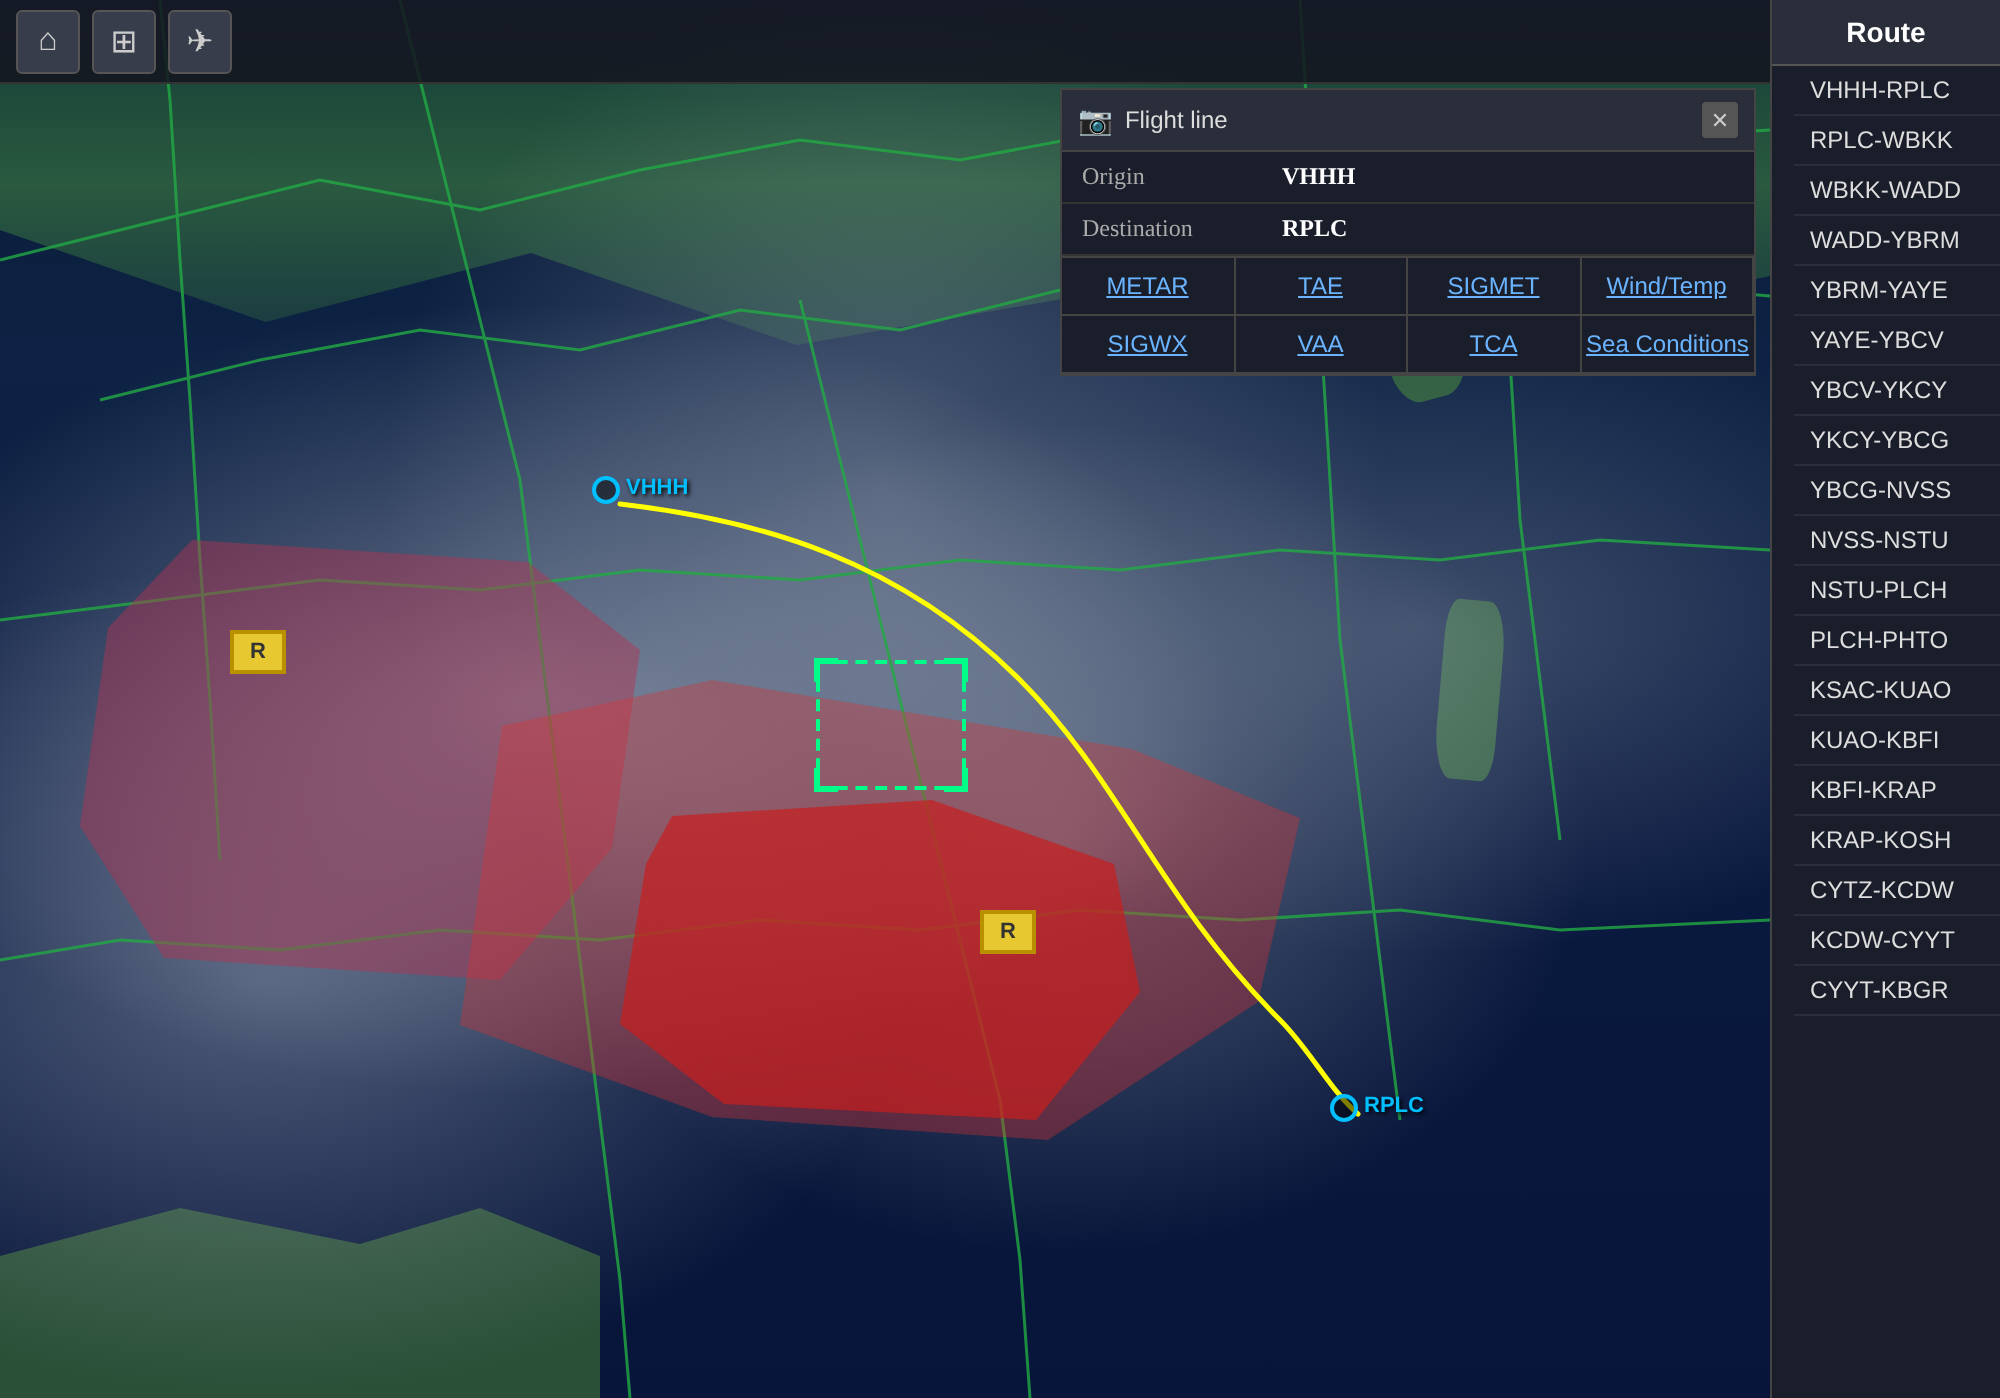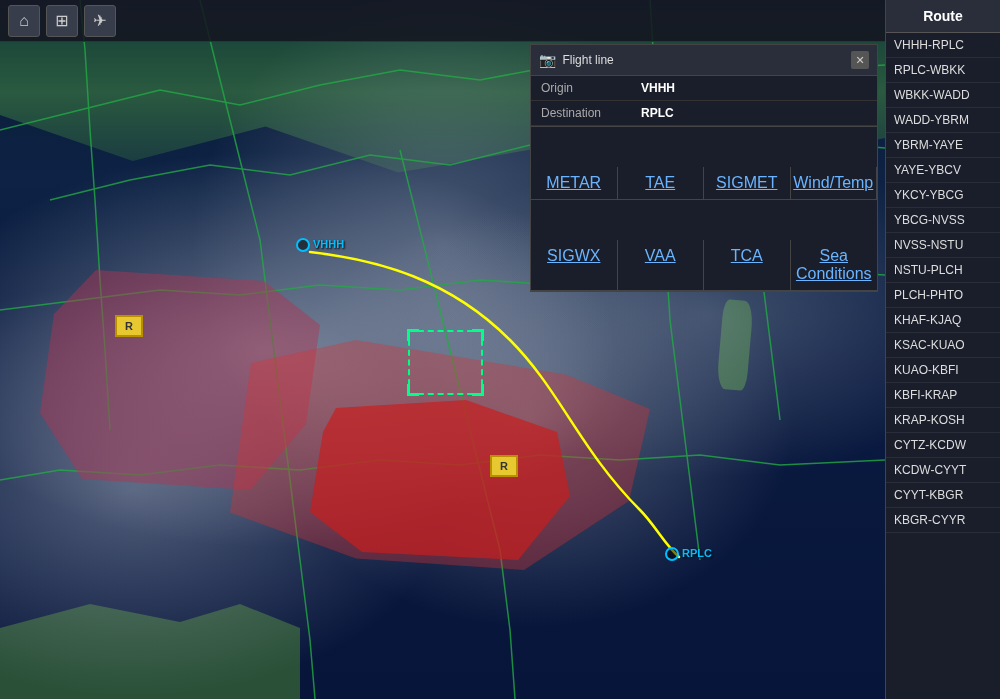--- a/index.html
+++ b/index.html
@@ -184,20 +184,21 @@
     }
 
     .dialog-cam-icon {
       color: #aaa;
       font-size: 14px;
     }
 
     #flight-dialog .info-table {
       width: 100%;
       border-collapse: collapse;
+      font-family: Liberation Serif, serif;
     }
 
     #flight-dialog .info-table td {
       padding: 5px 10px;
       border-bottom: 1px solid #333;
     }
 
     #flight-dialog .info-table td:first-child {
       color: #aaa;
       width: 100px;
@@ -214,23 +215,22 @@
       border-top: 1px solid #444;
     }
 
     .dialog-nav-btn {
       padding: 7px 0;
       text-align: center;
       border-right: 1px solid #444;
       border-bottom: 1px solid #444;
       cursor: pointer;
       color: #6ab4ff;
-      font-size: 16px;
+      font-size: 12px;
       text-decoration: underline;
-      margin-top: 40px;
     }
     .dialog-nav-btn:last-child { border-right: none; }
 
     
     #route-panel {
       position: absolute;
       left: 885px; top: 0;
       width: 115px; height: 699px;
       background: #1a1e2a;
       border-left: 1px solid #444;
@@ -246,20 +246,21 @@
       font-weight: bold;
       border-bottom: 1px solid #555;
     }
 
     .route-item {
       padding: 5px 8px;
       color: #ddd;
       font-size: 12px;
       border-bottom: 1px solid #2a2e3a;
       cursor: pointer;
+      margin-left: 11px;
     }
 
     
     .ocean-base {
       position: absolute;
       left: 0; top: 0;
       width: 885px; height: 699px;
       background: linear-gradient(180deg,
         #0a1a35 0%,
         #0d2244 25%,
@@ -416,28 +417,27 @@
 
 <div id="route-panel">
   <div class="panel-header">Route</div>
   <div id="route-list">
       <div class="route-item">VHHH-RPLC</div>
       <div class="route-item">RPLC-WBKK</div>
       <div class="route-item">WBKK-WADD</div>
       <div class="route-item">WADD-YBRM</div>
       <div class="route-item">YBRM-YAYE</div>
       <div class="route-item">YAYE-YBCV</div>
+      <div class="route-item">YBCV-YKCY</div>
       <div class="route-item">YKCY-YBCG</div>
       <div class="route-item">YBCG-NVSS</div>
       <div class="route-item">NVSS-NSTU</div>
       <div class="route-item">NSTU-PLCH</div>
       <div class="route-item">PLCH-PHTO</div>
-      <div class="route-item">KHAF-KJAQ</div>
       <div class="route-item">KSAC-KUAO</div>
       <div class="route-item">KUAO-KBFI</div>
       <div class="route-item">KBFI-KRAP</div>
       <div class="route-item">KRAP-KOSH</div>
       <div class="route-item">CYTZ-KCDW</div>
       <div class="route-item">KCDW-CYYT</div>
       <div class="route-item">CYYT-KBGR</div>
-      <div class="route-item">KBGR-CYYR</div>
     </div>
 </div>
 
 </body></html>

